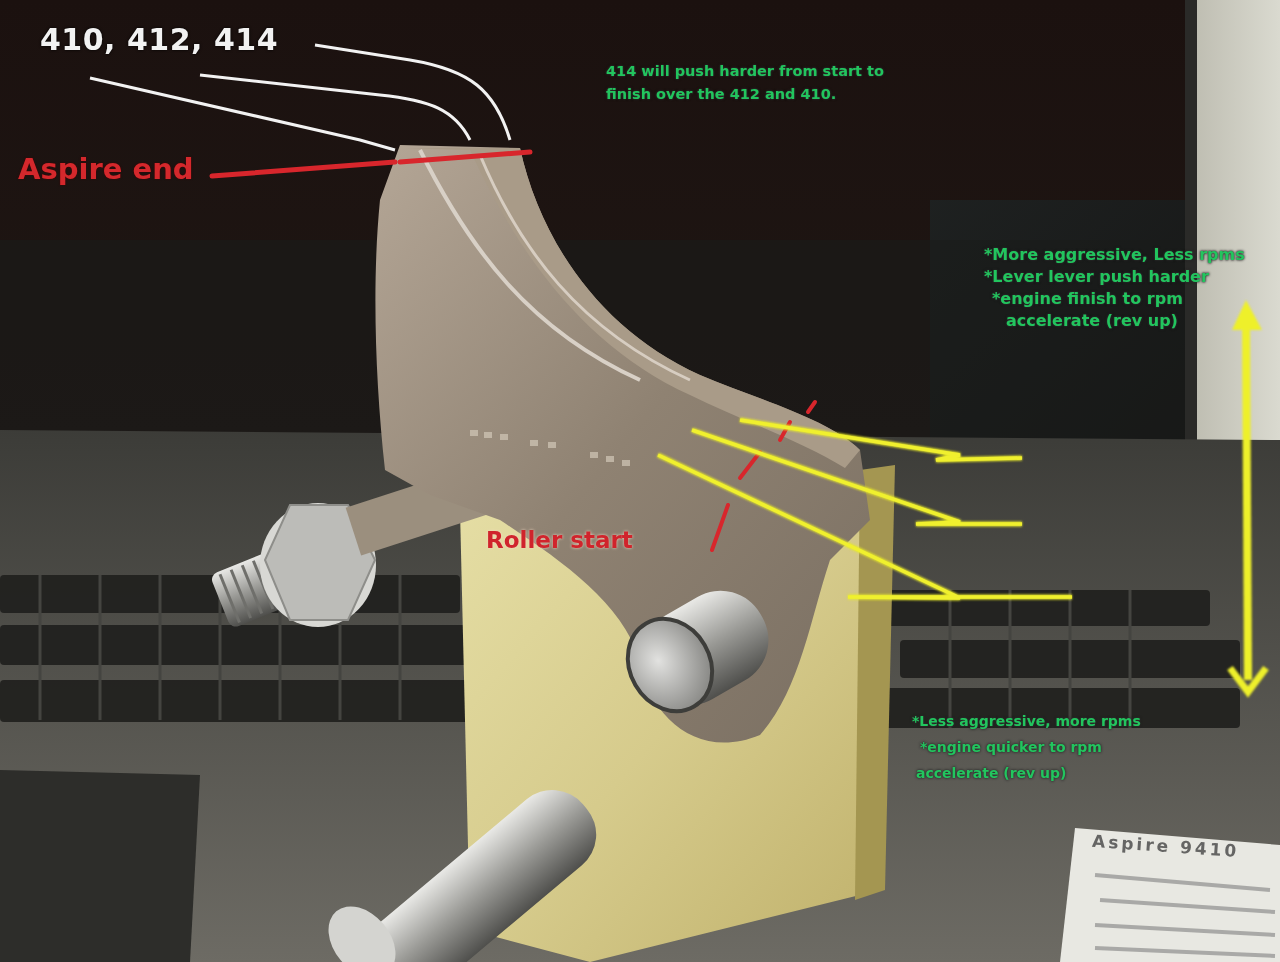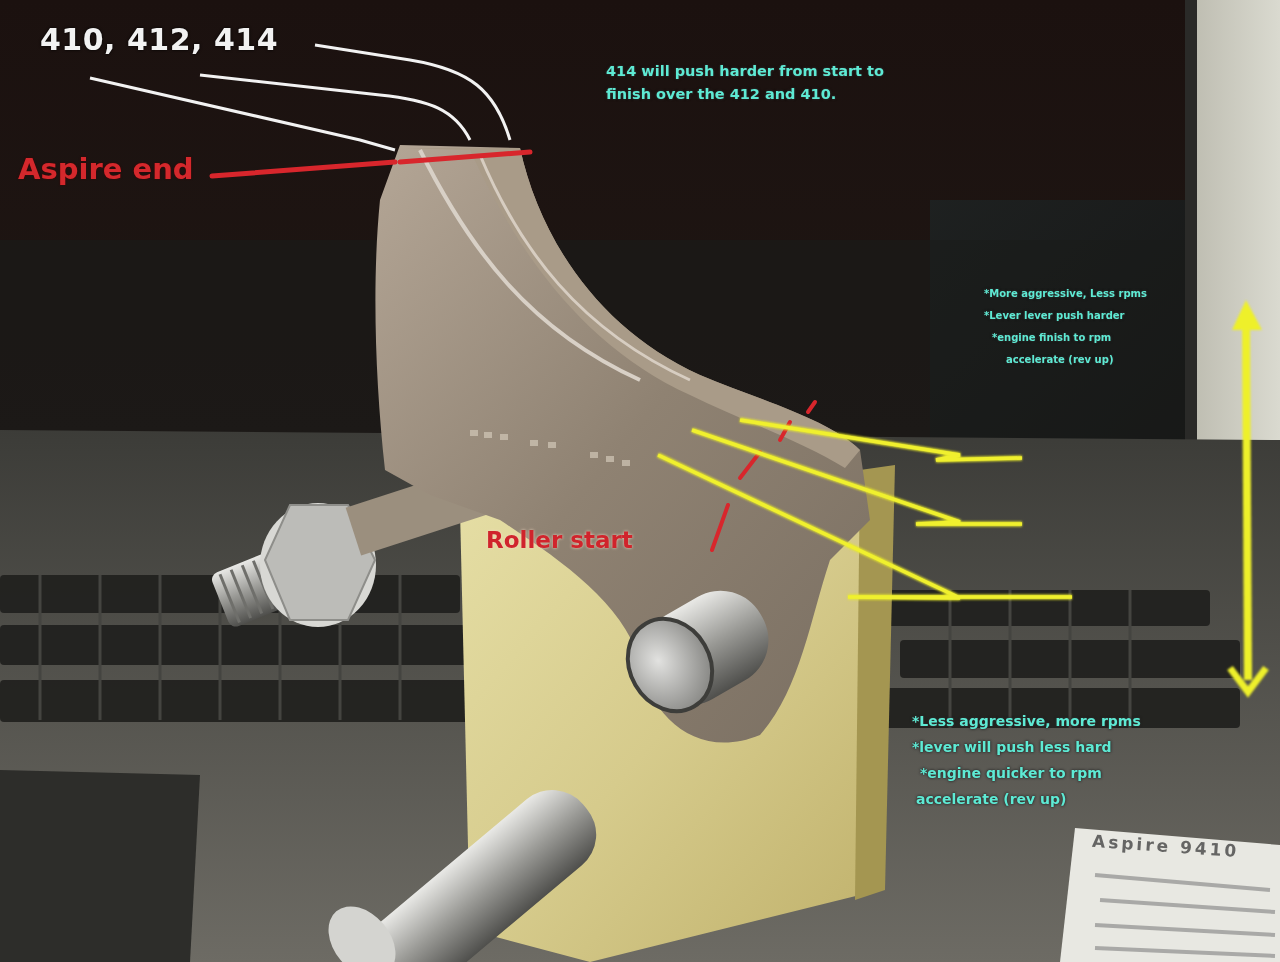--- a/index.html
+++ b/index.html
@@ -2,23 +2,23 @@
 <html><head>
 <meta charset="utf-8">
 <style>
   html, body { margin: 0; padding: 0; }
   body { width: 1280px; height: 962px; overflow: hidden; background: #1a1412; position: relative; font-family: "DejaVu Sans", sans-serif; }
   .scene { position: absolute; left: 0; top: 0; width: 1280px; height: 758px; }
   .label { position: absolute; font-weight: bold; white-space: nowrap; }
   .lbl-parts { left: 40px; top: 22px; color: #f2f2f2; font-size: 30px; letter-spacing: 0.5px; text-shadow: 0 0 3px #000; }
   .lbl-roller-end { left: 18px; top: 152px; color: #d4282c; font-size: 29px; text-shadow: 0 0 2px #400; }
   .lbl-roller-start { left: 486px; top: 527px; color: #d0242c; font-size: 23px; text-shadow: 0 0 3px #f3d7c0; }
-  .note { position: absolute; color: #5eead4; font-weight: bold; font-size: 14.5px; line-height: 23px; text-shadow: 0 0 2px #333, 0 0 3px #222; white-space: nowrap; }
+  .note { position: absolute; color: #22c55e; font-weight: bold; font-size: 14.5px; line-height: 23px; text-shadow: 0 0 2px #333, 0 0 3px #222; white-space: nowrap; }
   .note-top { left: 606px; top: 60px; }
-  .note-more { left: 984px; top: 244px; line-height: 22px; font-size: 10px; margin-top: 39px; }
+  .note-more { left: 984px; top: 244px; line-height: 22px; font-size: 16px; }
   .note-less { left: 912px; top: 708px; line-height: 26px; font-size: 14px; }
   .note div { display: block; }
   .note-more .l3, .note-less .l3 { padding-left: 8px; }
   .note-more .l4 { padding-left: 22px; }
   .note-less .l4 { padding-left: 4px; }
   .note-less .l2 { padding-left: 0px; }
   .box-label { position: absolute; left: 1092px; top: 836px; color: #3a3a3a; font-weight: bold; font-size: 17px; letter-spacing: 3px; transform: rotate(4deg); opacity: 0.75; }
 </style>
 </head>
 <body>
@@ -195,19 +195,18 @@
 
   <div class="note note-more">
     <div class="l1">*More aggressive, Less rpms</div>
     <div class="l2">*Lever lever push harder</div>
     <div class="l3">*engine finish to rpm</div>
     <div class="l4">accelerate (rev up)</div>
   </div>
 
   <div class="note note-less">
     <div class="l1">*Less aggressive, more rpms</div>
-    <div class="l2">*lever will push less hard</div>
     <div class="l3">*engine quicker to rpm</div>
     <div class="l4">accelerate (rev up)</div>
   </div>
 
   <div class="box-label">Aspire 9410</div>
 </div>
 
 </body></html>

